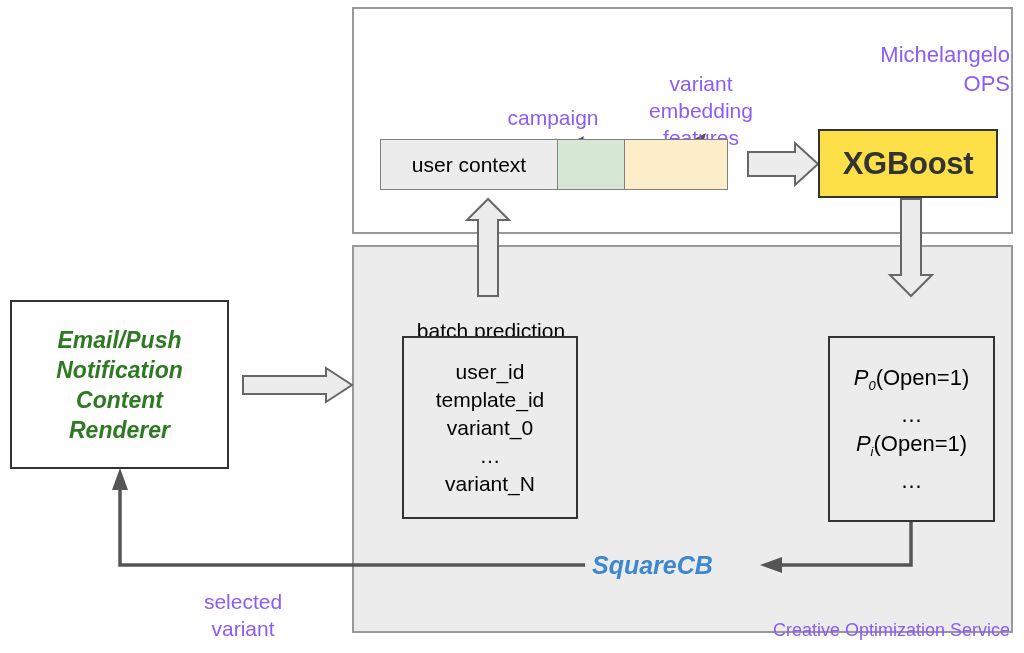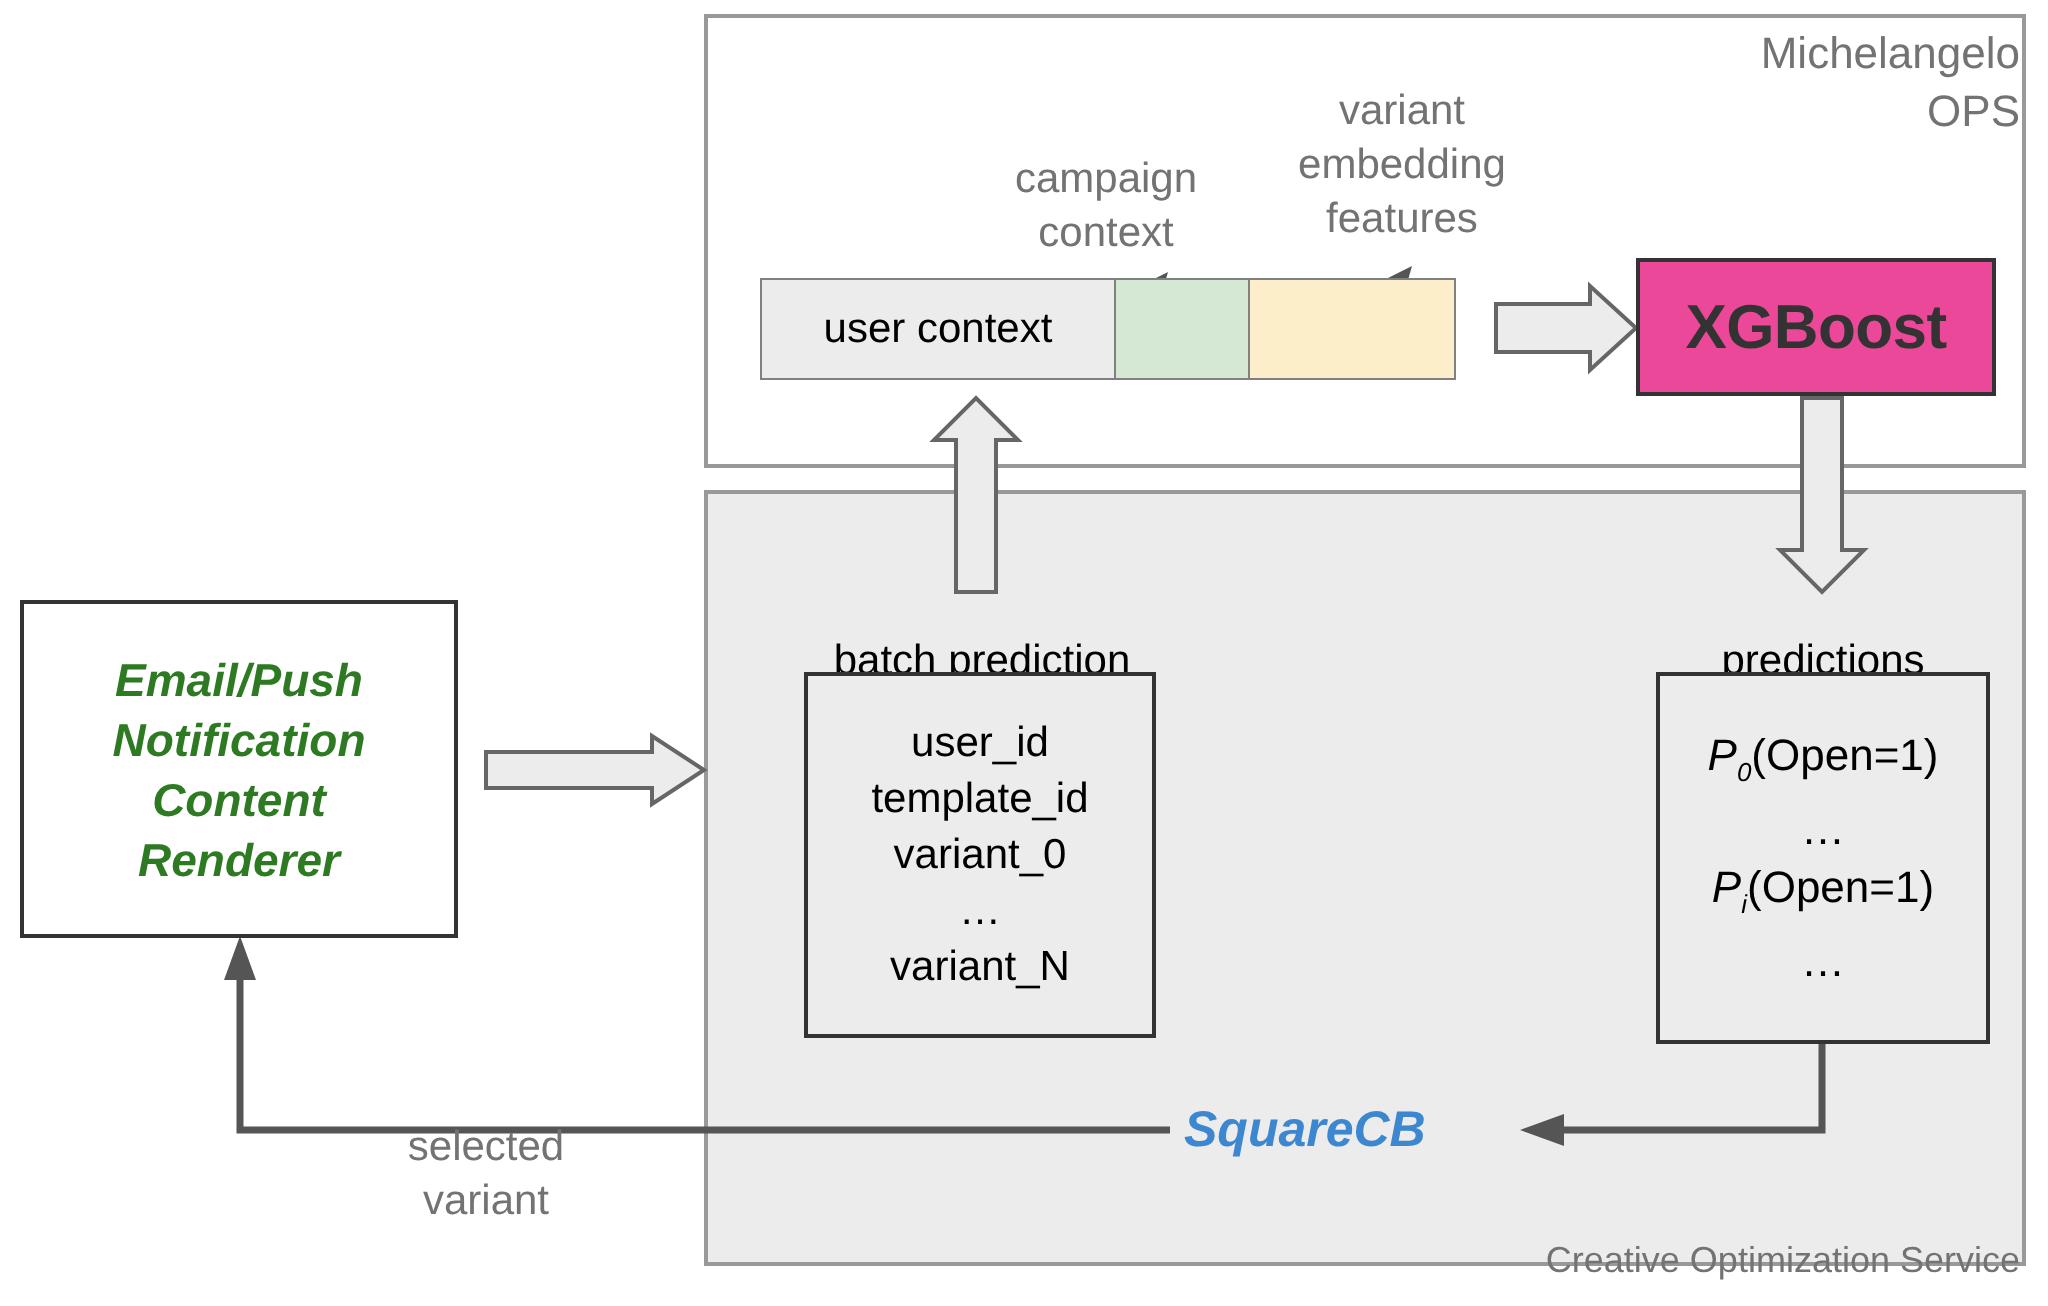--- a/index.html
+++ b/index.html
@@ -28,25 +28,26 @@
     left: 352px; top: 7px; width: 661px; height: 227px;
     background: #ffffff;
   }
   #cos-box {
     left: 352px; top: 245px; width: 661px; height: 388px;
     background: #ececec;
   }
 
   
   .label {
-    color: #737373;
+    color: #8b5cf6;
     font-size: 21px;
     line-height: 26px;
     text-align: center;
     white-space: pre-line;
+    margin-top: 28px;
   }
   #michelangelo-label {
     right: 14px; top: 12px;
     text-align: right;
     font-size: 22px;
     line-height: 29px;
   }
   #cos-label {
     right: 14px; bottom: 10px;
     text-align: right;
@@ -80,21 +81,21 @@
   }
   #variant-embedding-label {
     left: 621px; top: 42px; width: 160px;
     font-size: 21px; line-height: 27px; text-align: center;
   }
 
   
   #xgboost-box {
     left: 818px; top: 129px; width: 180px; height: 69px;
     border: 2.5px solid #333333;
-    background: #ec4899;
+    background: #fde047;
     display: flex; align-items: center; justify-content: center;
     box-sizing: border-box;
   }
   #xgboost-label {
     font-size: 31px; font-weight: bold; color: #333333;
     letter-spacing: -0.3px;
   }
 
   
   #renderer-box {
@@ -237,21 +238,20 @@
 
   <div class="abs box-caption" id="batch-caption">batch prediction</div>
   <div class="abs inner-box" id="batch-box">
     <div class="mono-line">user_id</div>
     <div class="mono-line">template_id</div>
     <div class="mono-line">variant_0</div>
     <div class="mono-line">…</div>
     <div class="mono-line">variant_N</div>
   </div>
 
-  <div class="abs box-caption" id="predictions-caption">predictions</div>
   <div class="abs inner-box" id="predictions-box">
     <div class="pred-line"><i>P</i><sub>0</sub>(Open=1)</div>
     <div class="pred-line">…</div>
     <div class="pred-line"><i>P</i><sub>i</sub>(Open=1)</div>
     <div class="pred-line">…</div>
   </div>
 
   <div class="abs" id="squarecb-label">SquareCB</div>
 
   <div class="abs label" id="selected-variant-label">selected

